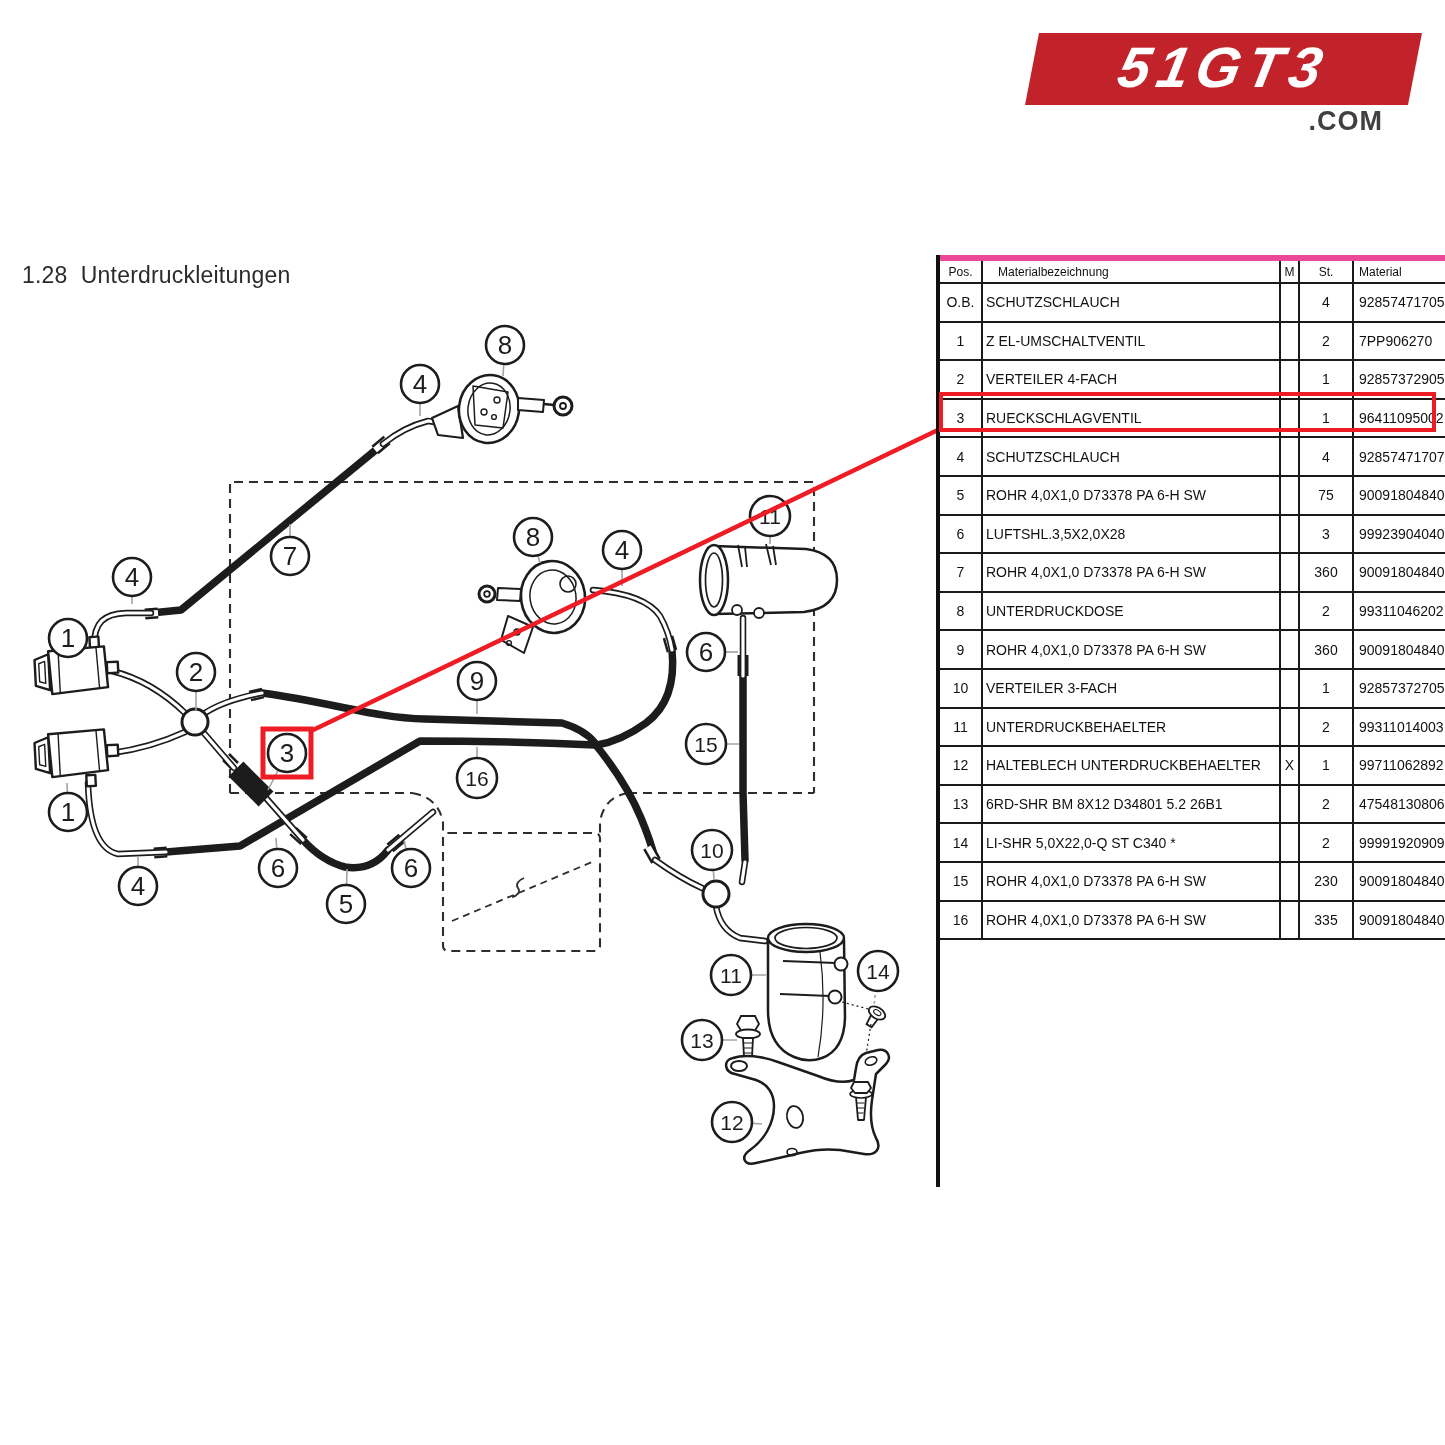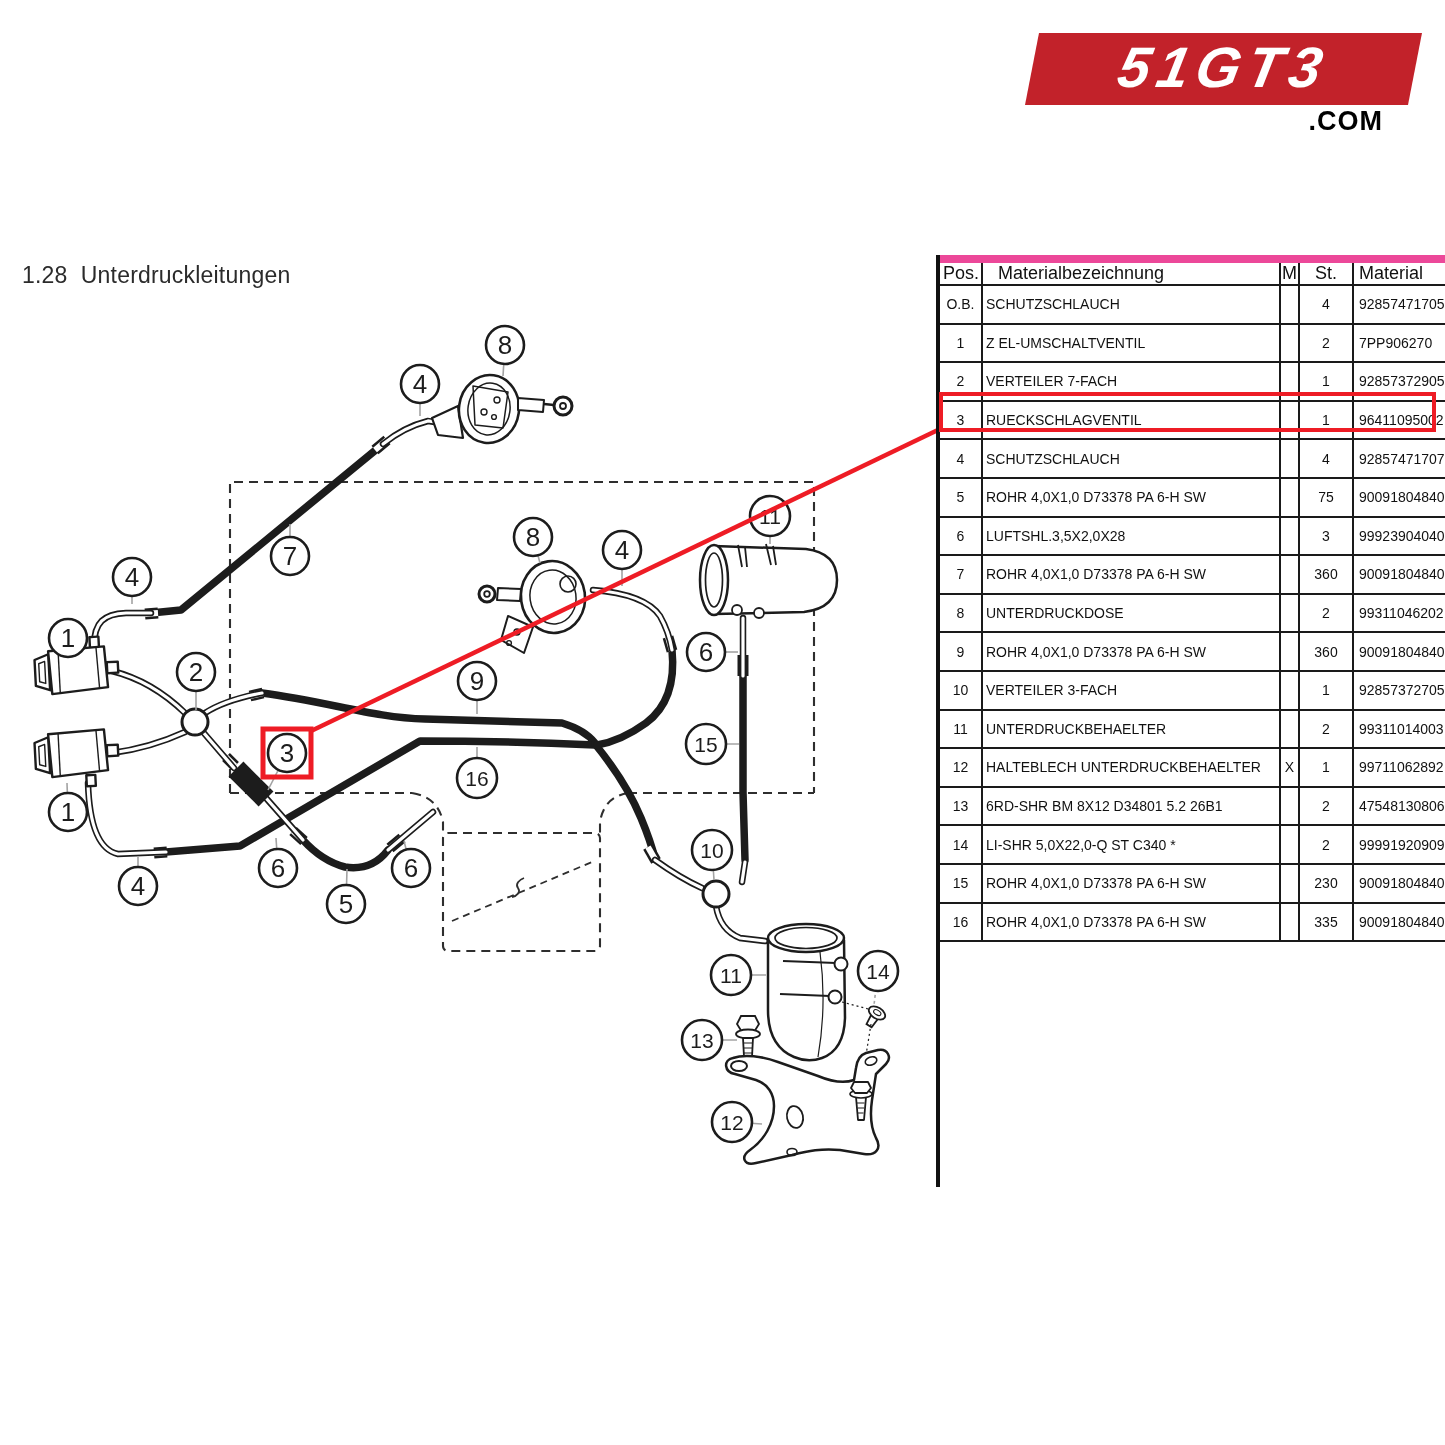--- a/index.html
+++ b/index.html
@@ -17,29 +17,29 @@
     position:absolute;left:1032px;top:33px;width:383px;height:72px;
     background:#c2222a;transform:skewX(-11deg);
     display:flex;align-items:center;justify-content:center;
   }
   .logo-brand{
     font-size:57px;font-weight:bold;font-style:italic;color:#ffffff;
     letter-spacing:7px;line-height:1;transform:translateY(-2px);
   }
   .logo-com{
     position:absolute;left:1265px;top:106px;width:118px;text-align:right;
-    font-size:27px;font-weight:bold;color:#000000;letter-spacing:1px;
+    font-size:27px;font-weight:bold;color:#404040;letter-spacing:1px;
   }
   
   #diagram{position:absolute;left:0;top:0;width:1445px;height:1445px;}
   
   #table-wrap{position:absolute;left:940px;top:255px;width:505px;}
   table{border-collapse:collapse;table-layout:fixed;width:505px;font-size:14px;color:#111;}
   th,td{border-bottom:2px solid #1a1a1a;padding:0 3px;overflow:hidden;white-space:nowrap;}
-  th{border-top:8px solid #ec4899;font-weight:400;height:21px;text-align:left;font-size:18px;}
+  th{border-top:6px solid #ec4899;font-weight:400;height:21px;text-align:left;font-size:12px;}
   td{height:36.6px;}
   .c0{width:35px;border-right:2px solid #1a1a1a;text-align:center;}
   .c1{width:278px;border-right:2px solid #1a1a1a;text-align:left;}
   .c2{width:17px;border-right:2px solid #1a1a1a;text-align:center;padding:0;}
   .c3{width:28px;border-right:2px solid #1a1a1a;text-align:center;padding:0 12px;}
   .c4{text-align:left;padding-left:5px;}
   th.c1{padding-left:15px;}
   #table-left-border{
     position:absolute;left:936px;top:255px;width:4px;height:932px;background:#111;
   }
@@ -401,21 +401,21 @@
         </tr>
         <tr>
           <td class="c0">1</td>
           <td class="c1">Z EL-UMSCHALTVENTIL</td>
           <td class="c2"></td>
           <td class="c3">2</td>
           <td class="c4">7PP906270</td>
         </tr>
         <tr>
           <td class="c0">2</td>
-          <td class="c1">VERTEILER 7-FACH</td>
+          <td class="c1">VERTEILER 4-FACH</td>
           <td class="c2"></td>
           <td class="c3">1</td>
           <td class="c4">92857372905</td>
         </tr>
         <tr>
           <td class="c0">3</td>
           <td class="c1">RUECKSCHLAGVENTIL</td>
           <td class="c2"></td>
           <td class="c3">1</td>
           <td class="c4">96411095002</td>

